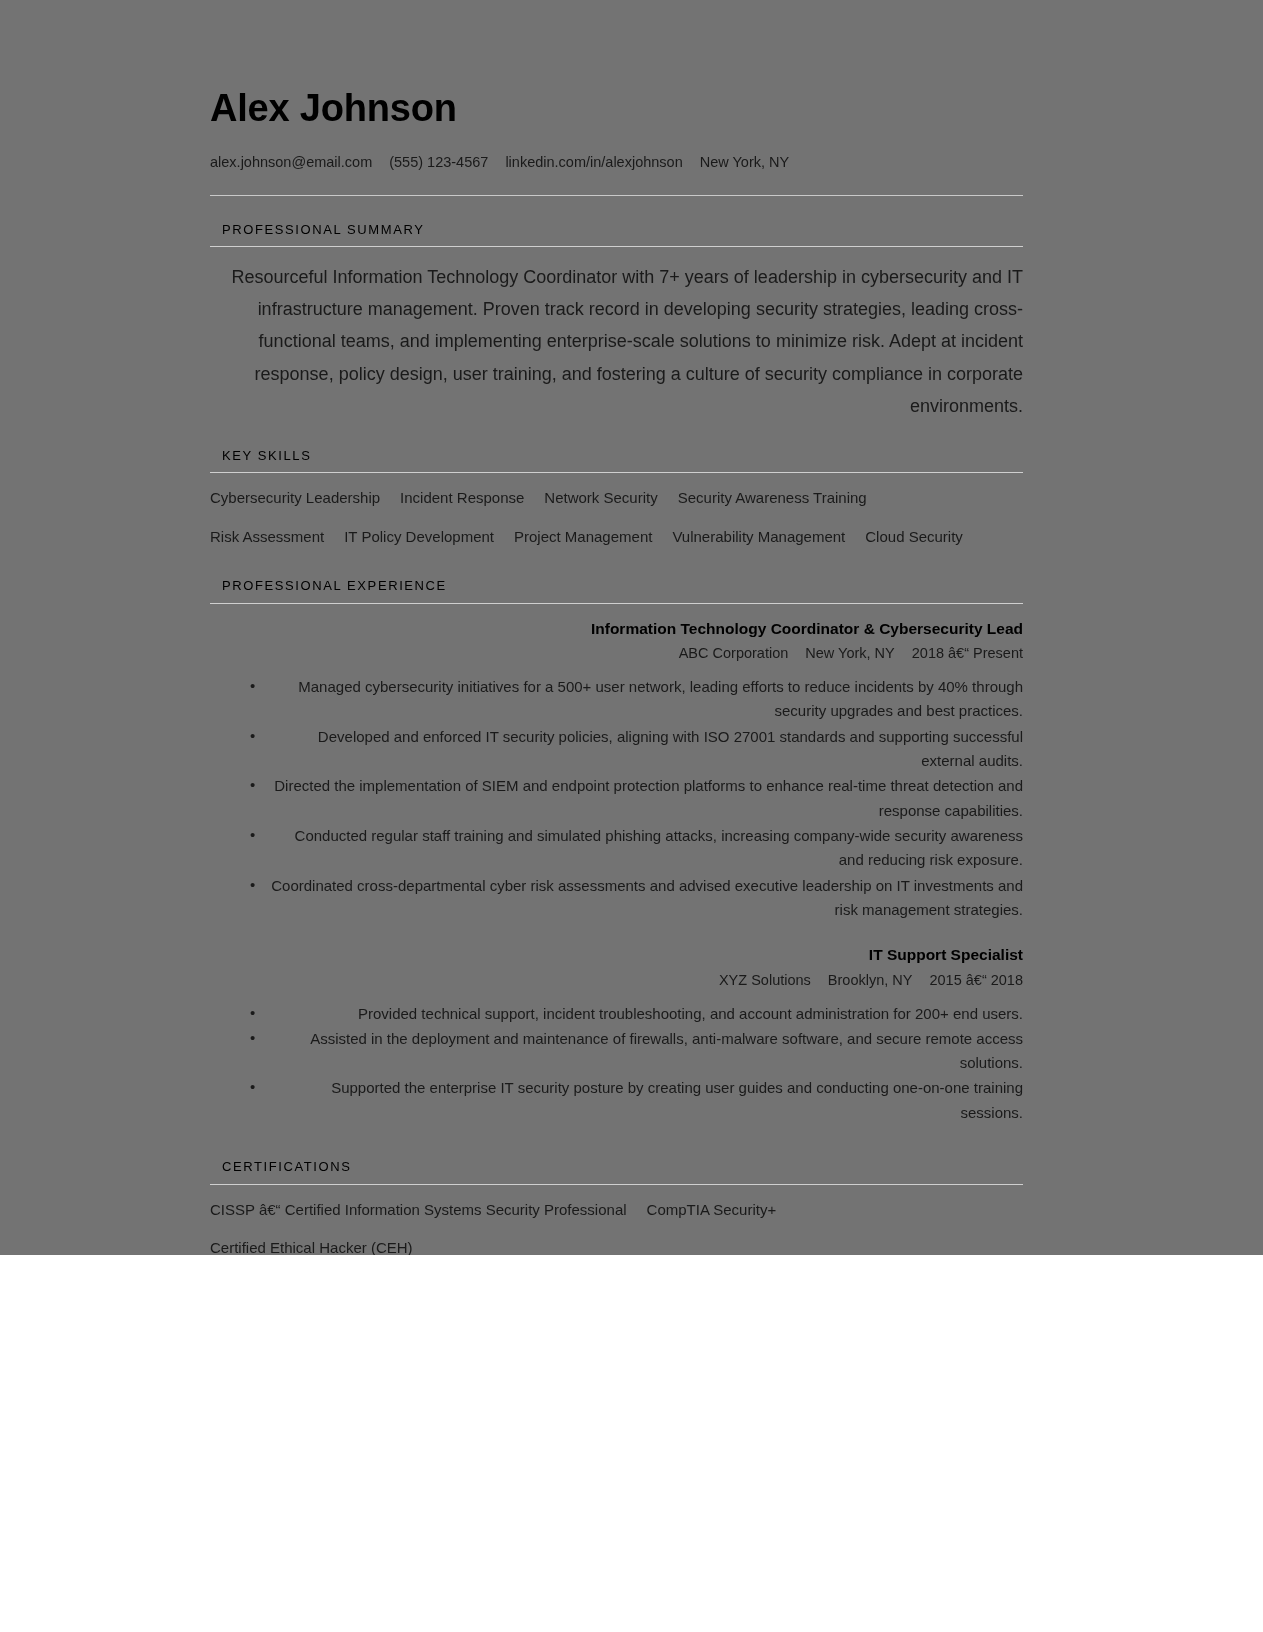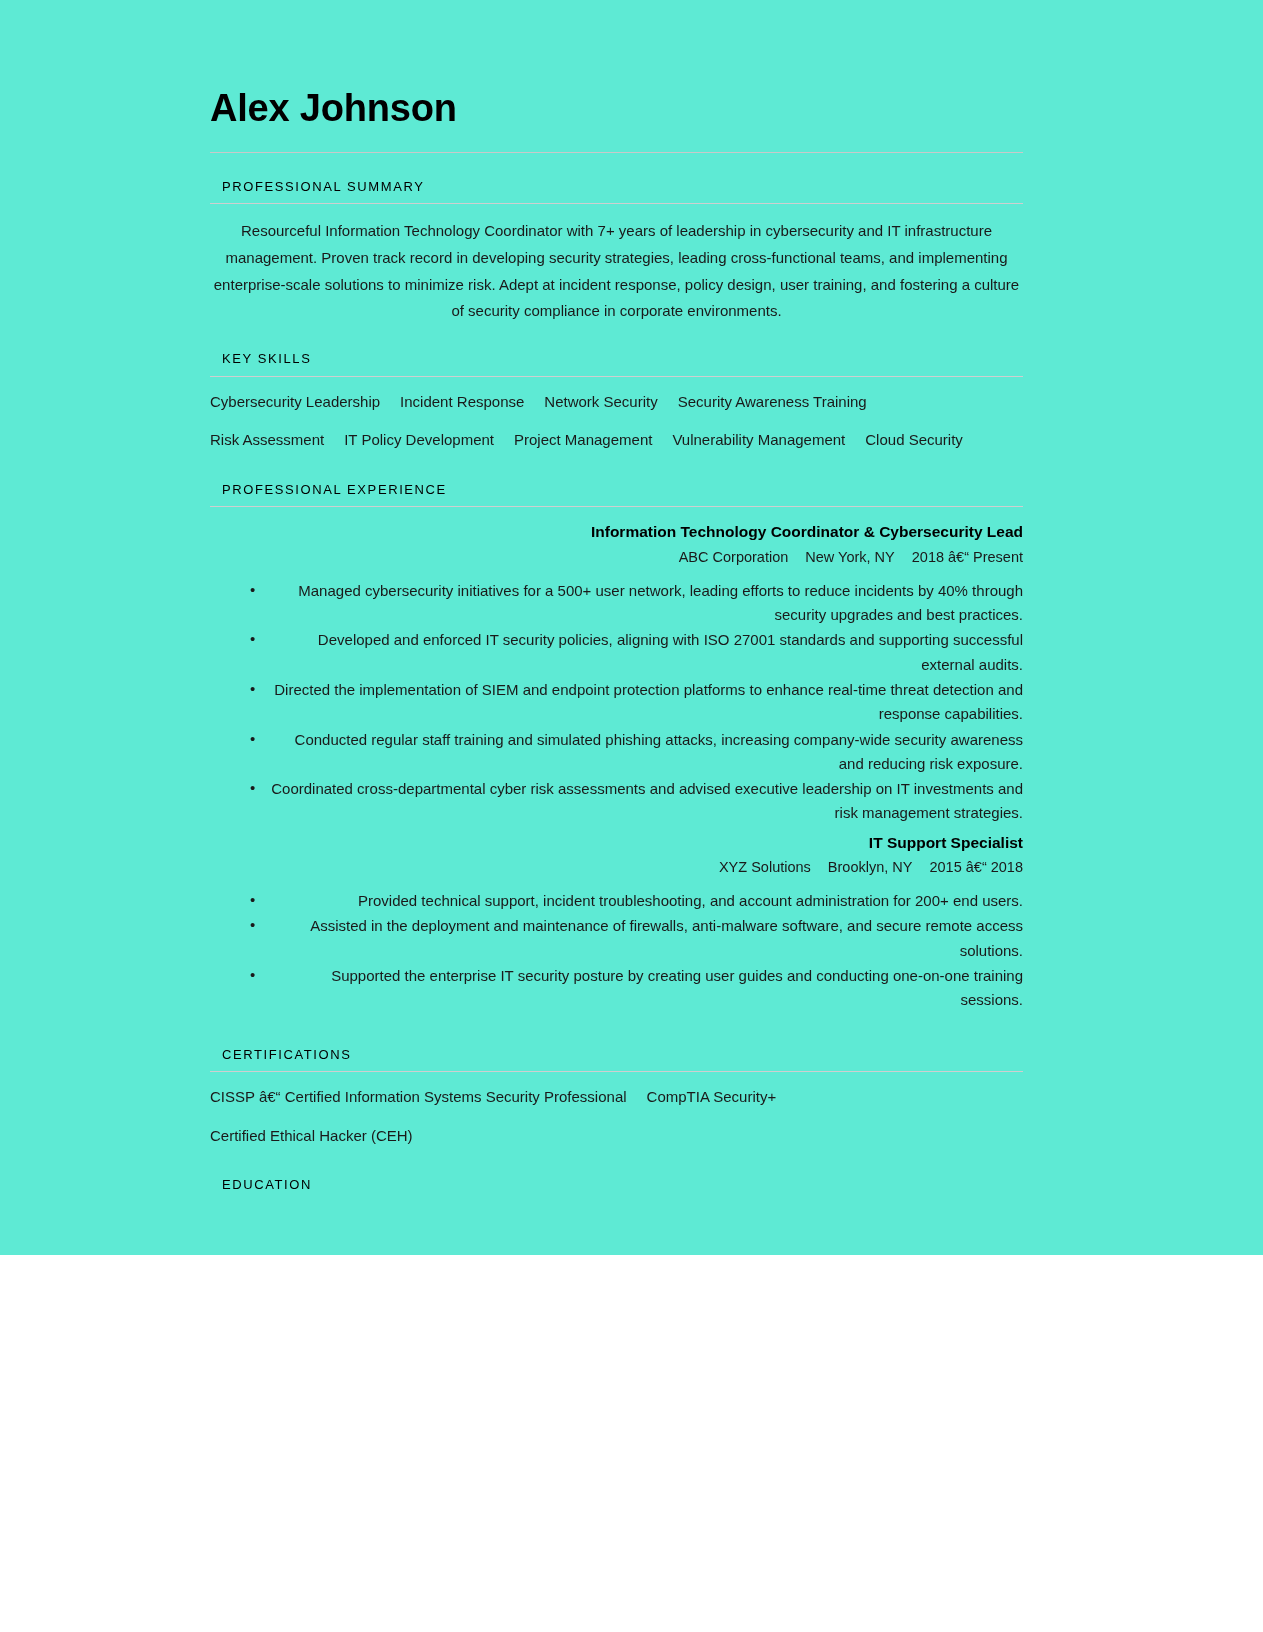--- a/index.html
+++ b/index.html
@@ -19,21 +19,21 @@
     height: 1632px;
     background: #ffffff;
     overflow: hidden;
   }
   .page {
     position: absolute;
     top: 0;
     left: 0;
     width: 1263px;
     height: 1255px;
-    background: #5eead4;
+    background: #737373;
     overflow: hidden;
   }
   .page-inner {
     padding: 88px 240px 0 210px;
     box-sizing: border-box;
   }
 
   
   .resume-name {
     font-size: 38px;
@@ -72,42 +72,42 @@
     line-height: 1.2;
   }
   .section-rule {
     border: 0;
     border-top: 1px solid #cfcfcf;
     margin: 0 0 14px 0;
     height: 0;
   }
 
   .summary-text {
-    font-size: 15px;
+    font-size: 18px;
     line-height: 1.78;
     color: #1a1a1a;
     margin: 0;
-    text-align: center;
+    text-align: right;
   }
 
   
   .skills-row {
     font-size: 15px;
     color: #1a1a1a;
     line-height: 1.5;
     margin: 0 0 16px 0;
     white-space: nowrap;
   }
   .skills-row:last-child { margin-bottom: 15px; }
   .skill-item { display: inline; }
   .skill-gap { display: inline-block; width: 20px; }
 
   
   .job { margin-bottom: 6px; text-align: right; }
-  .job + .job { margin-top: 6px; }
+  .job + .job { margin-top: 22px; }
   .job-title {
     font-size: 15.5px;
     font-weight: 700;
     color: #000000;
     margin: 0 0 4px 0;
     line-height: 1.4;
   }
   .job-meta {
     font-size: 14.5px;
     color: #1a1a1a;
@@ -158,20 +158,23 @@
 </head>
 <body>
 
 <div class="viewport">
   <div class="page">
     <div class="page-inner">
 
       <div>
         <h1 class="resume-name">Alex Johnson</h1>
 
+        <p class="contact-line">
+          <span class="contact-item">alex.johnson@email.com</span><span class="contact-gap"></span><span class="contact-item">(555) 123-4567</span><span class="contact-gap"></span><span class="contact-item">linkedin.com/in/alexjohnson</span><span class="contact-gap"></span><span class="contact-item">New York, NY</span>
+        </p>
 
         <hr class="header-rule">
       </div>
 
       <div class="section">
         <h2 class="section-title">PROFESSIONAL SUMMARY</h2>
         <hr class="section-rule">
         <p class="summary-text">Resourceful Information Technology Coordinator with 7+ years of leadership in cybersecurity and IT infrastructure management. Proven track record in developing security strategies, leading cross-functional teams, and implementing enterprise-scale solutions to minimize risk. Adept at incident response, policy design, user training, and fostering a culture of security compliance in corporate environments.</p>
       </div>
 

